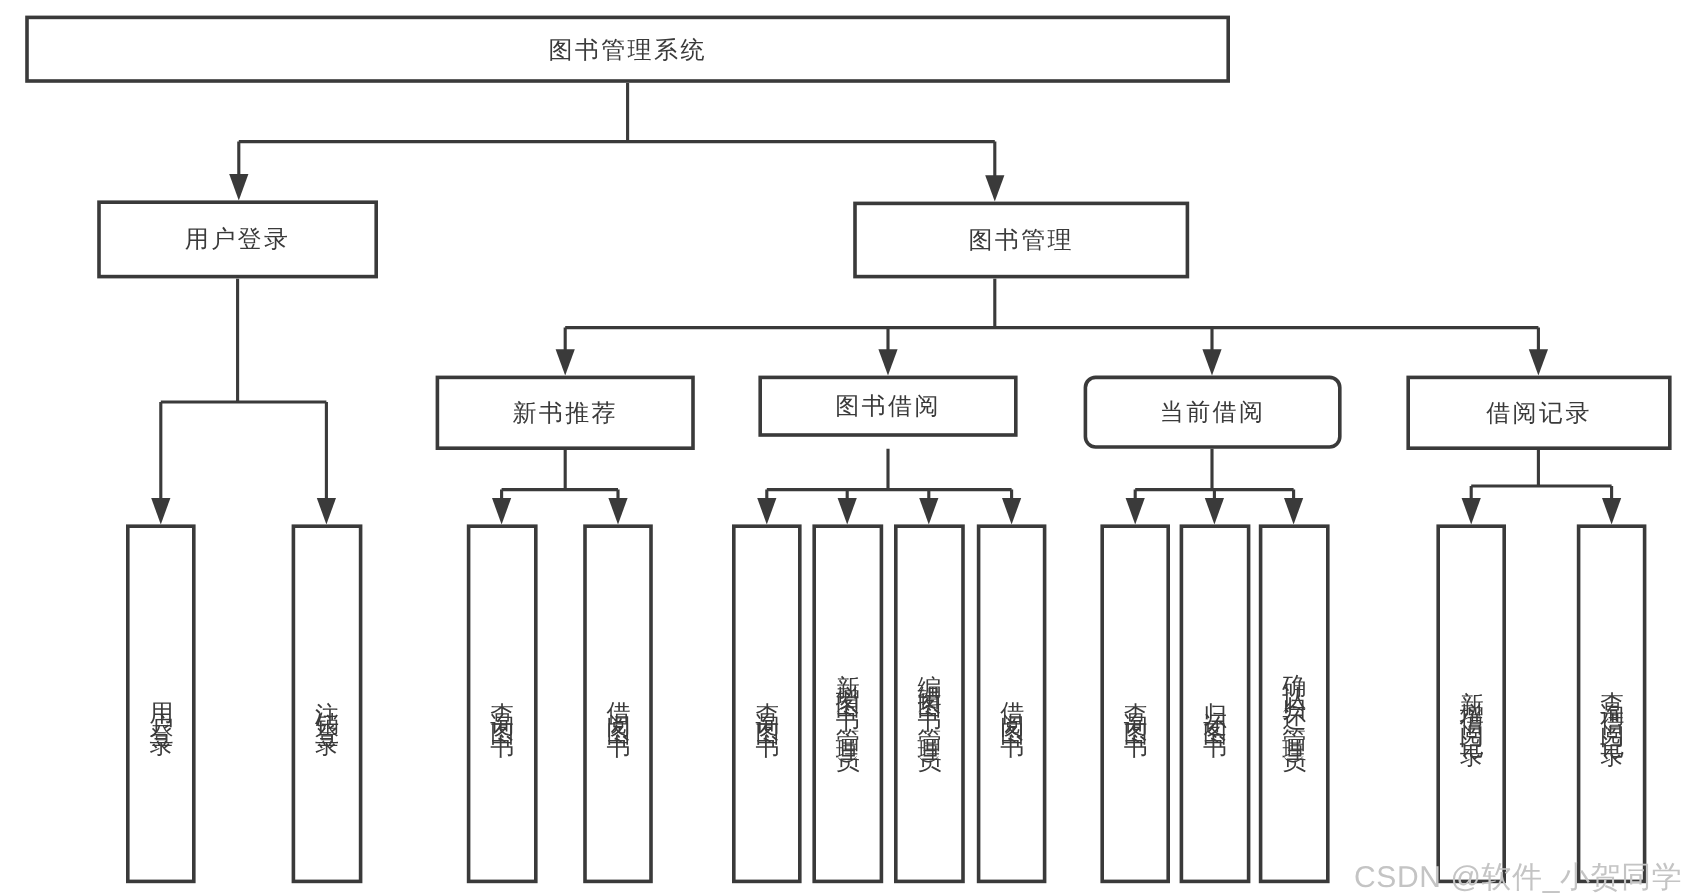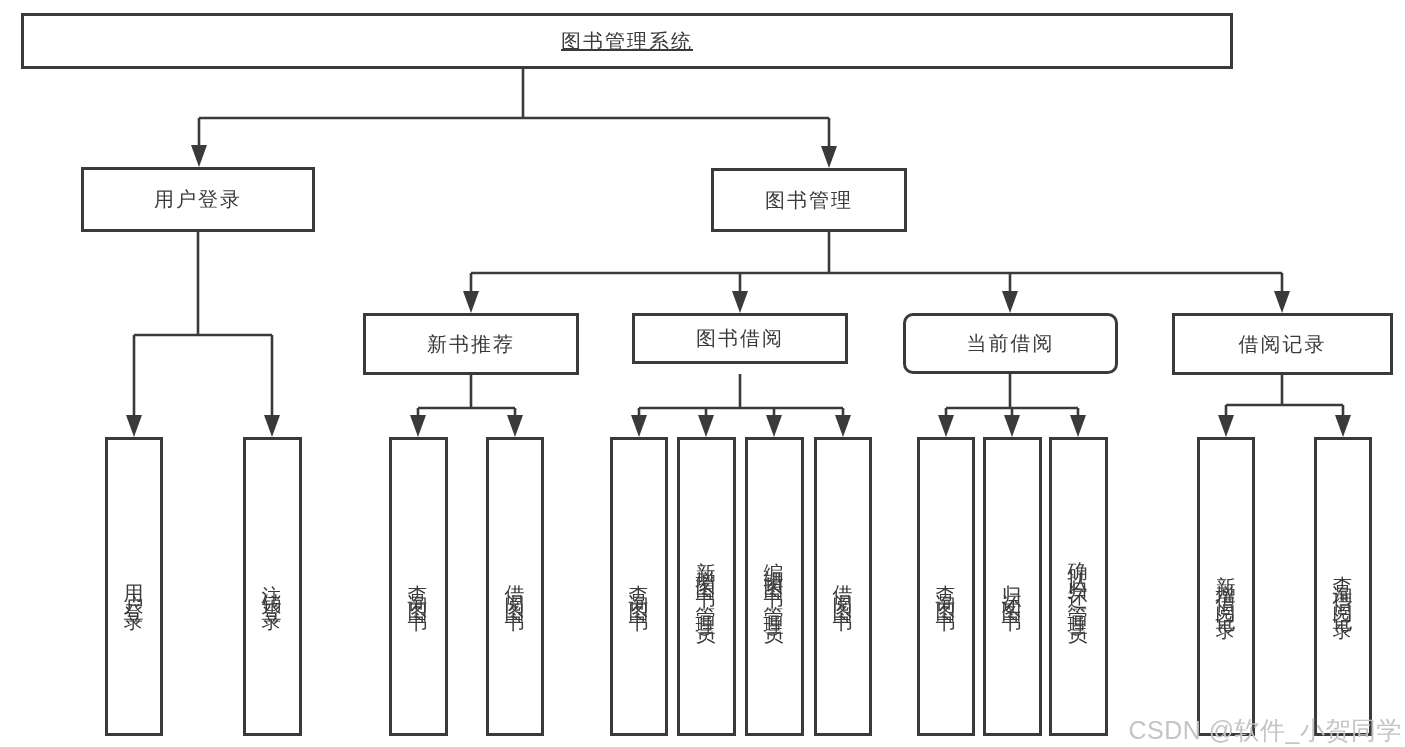--- a/index.html
+++ b/index.html
@@ -117,24 +117,24 @@
       <polygon points="1070,415 1086,415 1078,437"></polygon>
     </g>
 
     <g>
       <path d="M1282,375 V405 M1226,405 H1343 M1226,405 V422 M1343,405 V422"></path>
       <polygon points="1218,415 1234,415 1226,437"></polygon>
       <polygon points="1335,415 1351,415 1343,437"></polygon>
     </g>
   </svg>
 
-  <div class="hbox" style="left:21px; top:13px; width:1212px; height:56px;text-decoration:underline;">图书管理系统</div>
+  <div class="hbox" style="left:21px; top:13px; width:1004px; height:56px;">图书管理系统</div>
 
   <div class="hbox" style="left:81px; top:167px; width:234px; height:65px;">用户登录</div>
-  <div class="hbox" style="left:711px; top:168px; width:196px; height:64px;">图书管理</div>
+  <div class="hbox" style="left:711px; top:168px; width:280px; height:64px;">图书管理</div>
 
   <div class="hbox" style="left:363px; top:313px; width:216px; height:62px;font-family:Liberation Mono, monospace;">新书推荐</div>
   <div class="hbox" style="left:632px; top:313px; width:216px; height:51px;">图书借阅</div>
   <div class="hbox" style="left:903px; top:313px; width:215px; height:61px;border-radius:10px;">当前借阅</div>
   <div class="hbox" style="left:1172px; top:313px; width:221px; height:62px;">借阅记录</div>
 
   <div class="vbox" style="left:105px; width:58px;">用户登录</div>
   <div class="vbox" style="left:243px; width:59px;">注销登录</div>
 
   <div class="vbox" style="left:389px; width:59px;">查询图书</div>

